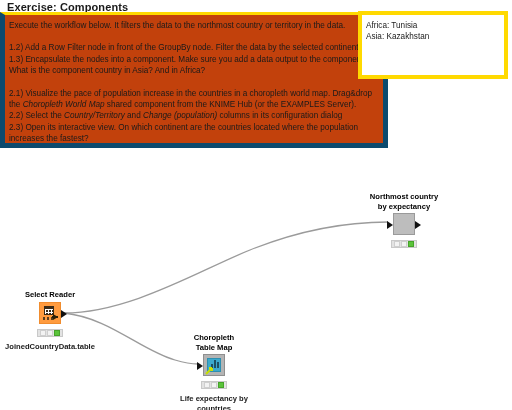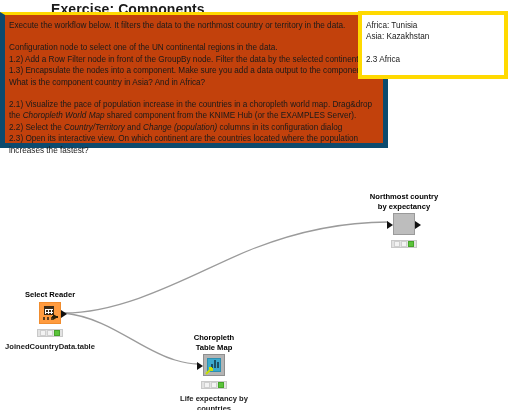--- a/index.html
+++ b/index.html
@@ -22,25 +22,24 @@
     left: 0px;
     top: 0px;
     width: 388px;
     height: 148px;
     box-sizing: border-box;
   }
   #exercise-title {
     position: absolute;
     left: 7px;
     top: 1px;
-    font-size: 14px;
+    font-size: 11px;
     font-weight: bold;
     letter-spacing: 0.1px;
     white-space: nowrap;
-    margin-left: 44px;
   }
   #exercise-frame {
     position: absolute;
     left: 0px;
     top: 12px;
     right: 0px;
     bottom: 0px;
     border: 5px solid #0c4a6e;
     border-top: 3px solid #ffd900;
     background: #c2410c;
@@ -281,40 +280,38 @@
 </style>
 </head>
 <body>
 
 <div id="exercise-panel">
   <div id="exercise-title">Exercise: Components</div>
   <div id="exercise-frame">
     <div id="exercise-body">
       <p>Execute the workflow below. It filters the data to the northmost country or territory in the data.</p>
       <div class="para-gap"></div>
-      <p>Configuration node to select one of the UN continental regions in the data.</p>
       <p>1.2) Add a Row Filter node in front of the GroupBy node. Filter the data by the selected continent.</p>
       <p>1.3) Encapsulate the nodes into a component. Make sure you add a data output to the component.</p>
       <p>What is the component country in Asia? And in Africa?</p>
       <div class="para-gap"></div>
       <p>2.1) Visualize the pace of population increase in the countries in a choropleth world map. Drag&amp;drop</p>
       <p><span>the </span><span class="ital">Choropleth World Map</span><span> shared component from the KNIME Hub (or the EXAMPLES Server).</span></p>
       <p><span>2.2) Select the </span><span class="ital">Country/Territory</span><span> and </span><span class="ital">Change (population)</span><span> columns in its configuration dialog</span></p>
       <p>2.3) Open its interactive view. On which continent are the countries located where the population</p>
       <p>increases the fastest?</p>
     </div>
   </div>
 </div>
 
 <div id="answer-panel">
   <div id="answer-body">
     <p>Africa: Tunisia</p>
     <p>Asia: Kazakhstan</p>
     <div class="para-gap"></div>
-    <p>2.3 Africa</p>
   </div>
 </div>
 
 <div id="canvas">
 
   <svg id="wires" viewBox="0 0 512 260">
 
     <path d="M 64 163 C 130 163 200 120 250 100 C 300 80 345 72 388 72" fill="none" stroke="#9b9b9b" stroke-width="1.3"></path>
 
     <path d="M 64 163 C 110 168 140 200 175 210 C 185 213 192 214 198 214" fill="none" stroke="#9b9b9b" stroke-width="1.3"></path>

